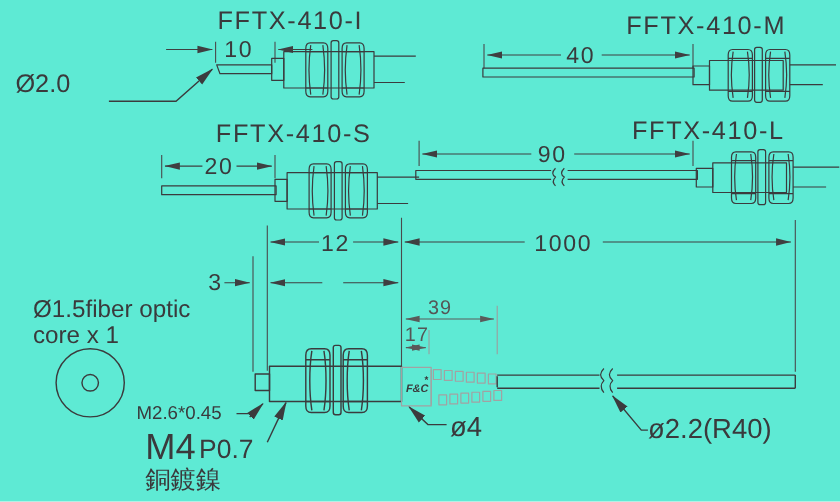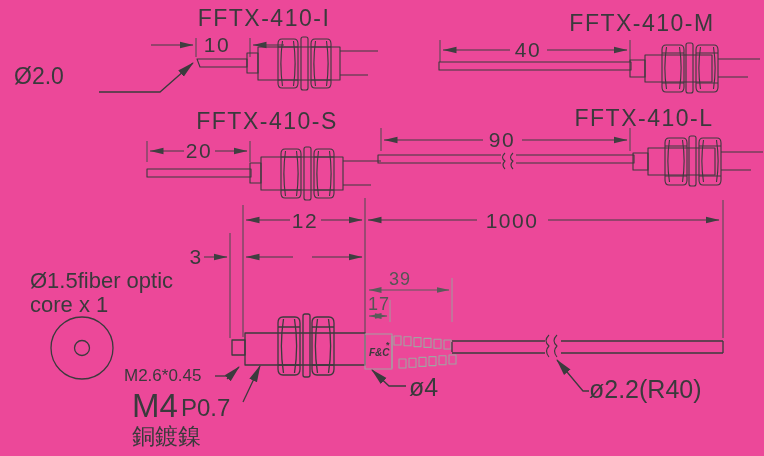--- a/index.html
+++ b/index.html
@@ -1,16 +1,16 @@
 <!DOCTYPE html>
 <html><head>
 <meta charset="utf-8">
 <style>
   html,body{margin:0;padding:0;background:#f2f2f2;}
-  .stage{position:relative;width:764px;height:456px;background:#ec4899;overflow:hidden;
+  .stage{position:relative;width:764px;height:456px;background:#5eead4;overflow:hidden;
          font-family:"Liberation Sans",sans-serif;}
   svg{display:block}
   svg text{font-family:"Liberation Sans","DejaVu Sans",sans-serif;fill:#3a3a3c;}
   .obj{stroke:#3b3b3d;stroke-width:1.3;fill:none;stroke-linejoin:round;}
   .objthin{stroke:#3b3b3d;stroke-width:1.1;fill:none;stroke-linejoin:round;}
   .dim{stroke:#3f3f41;stroke-width:1;fill:none;}
   .dimg{stroke:#5a5a5a;stroke-width:1;fill:none;}
   .ext{stroke:#4a4a4c;stroke-width:1;fill:none;}
   .extg{stroke:#9d9d9d;stroke-width:1;fill:none;}
   .gray{stroke:#a2a2a2;stroke-width:1.1;fill:none;stroke-linejoin:round;}

